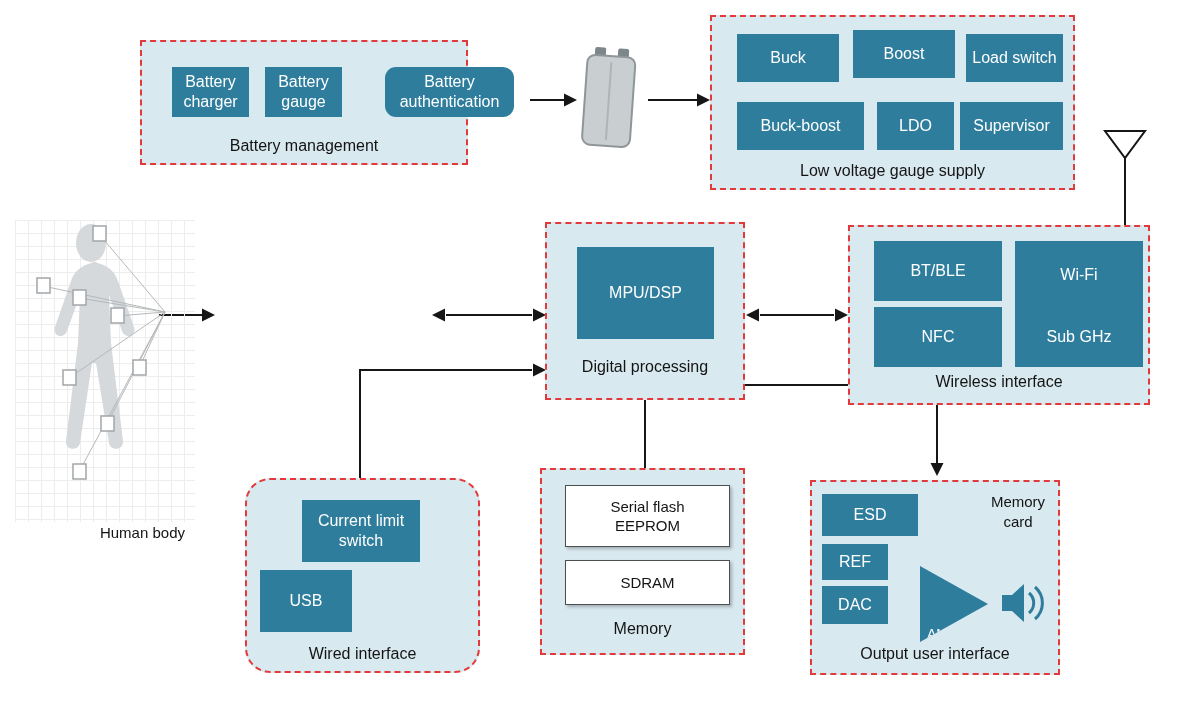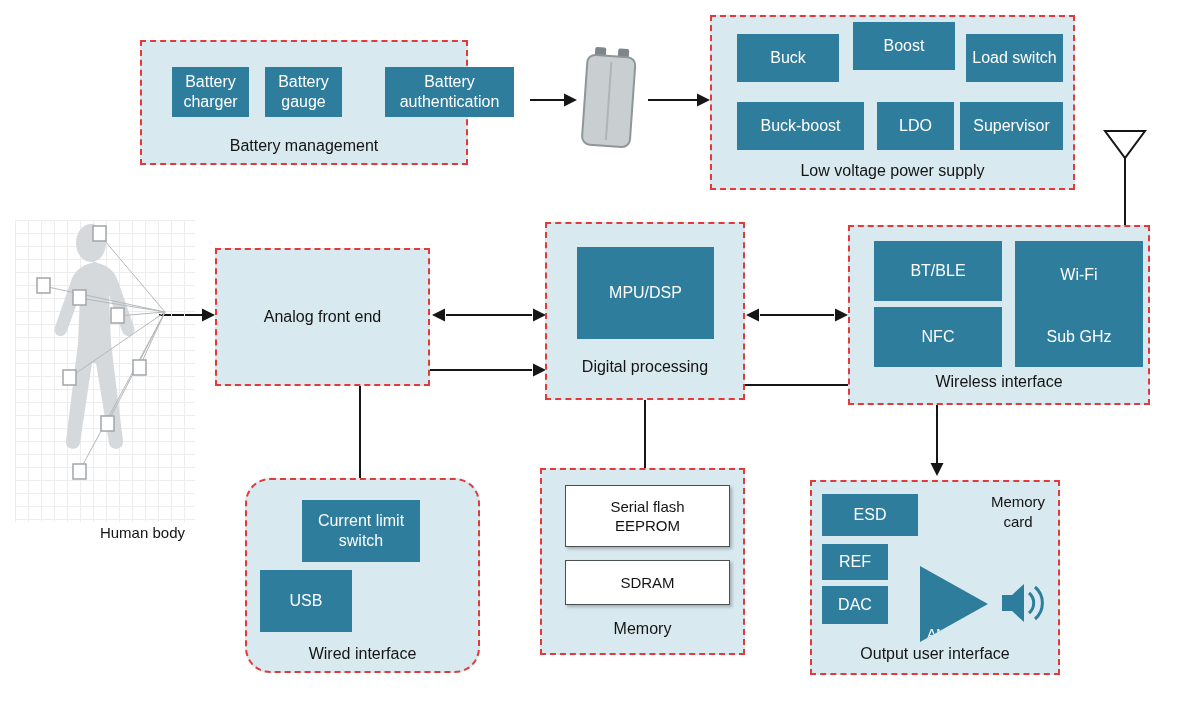--- a/index.html
+++ b/index.html
@@ -15,26 +15,26 @@
   .block { position:absolute; background:#2e7d9c; color:#fff; display:flex; align-items:center; justify-content:center;
            text-align:center; font-size:16px; line-height:1.25; padding:2px 6px; white-space:pre-line; }
   .white-block { position:absolute; background:#fff; border:1px solid #4a4f52; box-shadow:2px 2px 3px rgba(0,0,0,0.25);
            display:flex; align-items:center; justify-content:center; text-align:center; font-size:15px; color:#141414;
            line-height:1.3; white-space:pre-line; }
 
   
   .g-bm { left:140px; top:40px; width:328px; height:125px; }
   .b-charger { left:30px; top:25px; width:77px; height:50px; }
   .b-gauge { left:123px; top:25px; width:77px; height:50px; }
-  .b-auth { left:243px; top:25px; width:129px; height:50px; }
+  .b-auth { left:243px; top:25px; width:129px; height:50px;border-radius:11px; }
 
   
   .g-lvps { left:710px; top:15px; width:365px; height:175px; }
   .b-buck { left:25px; top:17px; width:102px; height:48px; }
-  .b-boost { left:141px; top:5px; width:102px; height:48px; }
+  .b-boost { left:141px; top:13px; width:102px; height:48px; }
   .b-loadsw { left:254px; top:17px; width:97px; height:48px; }
   .b-buckboost { left:25px; top:85px; width:127px; height:48px; }
   .b-ldo { left:165px; top:85px; width:77px; height:48px; }
   .b-supervisor { left:248px; top:85px; width:103px; height:48px; }
 
   
   .g-afe { left:215px; top:248px; width:215px; height:138px; display:flex; align-items:center; justify-content:center; font-size:16px; }
 
   
   .g-dp { left:545px; top:222px; width:200px; height:178px;text-decoration:underline; }
@@ -165,24 +165,23 @@
     <div class="group-label">Battery management</div>
   </div>
 
   <div class="group g-lvps">
     <div class="block b-buck">Buck</div>
     <div class="block b-boost">Boost</div>
     <div class="block b-loadsw">Load switch</div>
     <div class="block b-buckboost">Buck-boost</div>
     <div class="block b-ldo">LDO</div>
     <div class="block b-supervisor">Supervisor</div>
-    <div class="group-label">Low voltage power supply</div>
-  </div>
-
-  <div class="group g-afe">Analog front end</div>
+    <div class="group-label">Low voltage gauge supply</div>
+  </div>
+
 
   <div class="group g-dp">
     <div class="block b-mpu">MPU/DSP</div>
     <div class="group-label">Digital processing</div>
   </div>
 
   <div class="group g-wif">
     <div class="block b-bt">BT/BLE</div>
     <div class="block b-wifi">Wi-Fi</div>
     <div class="block b-nfc">NFC</div>

